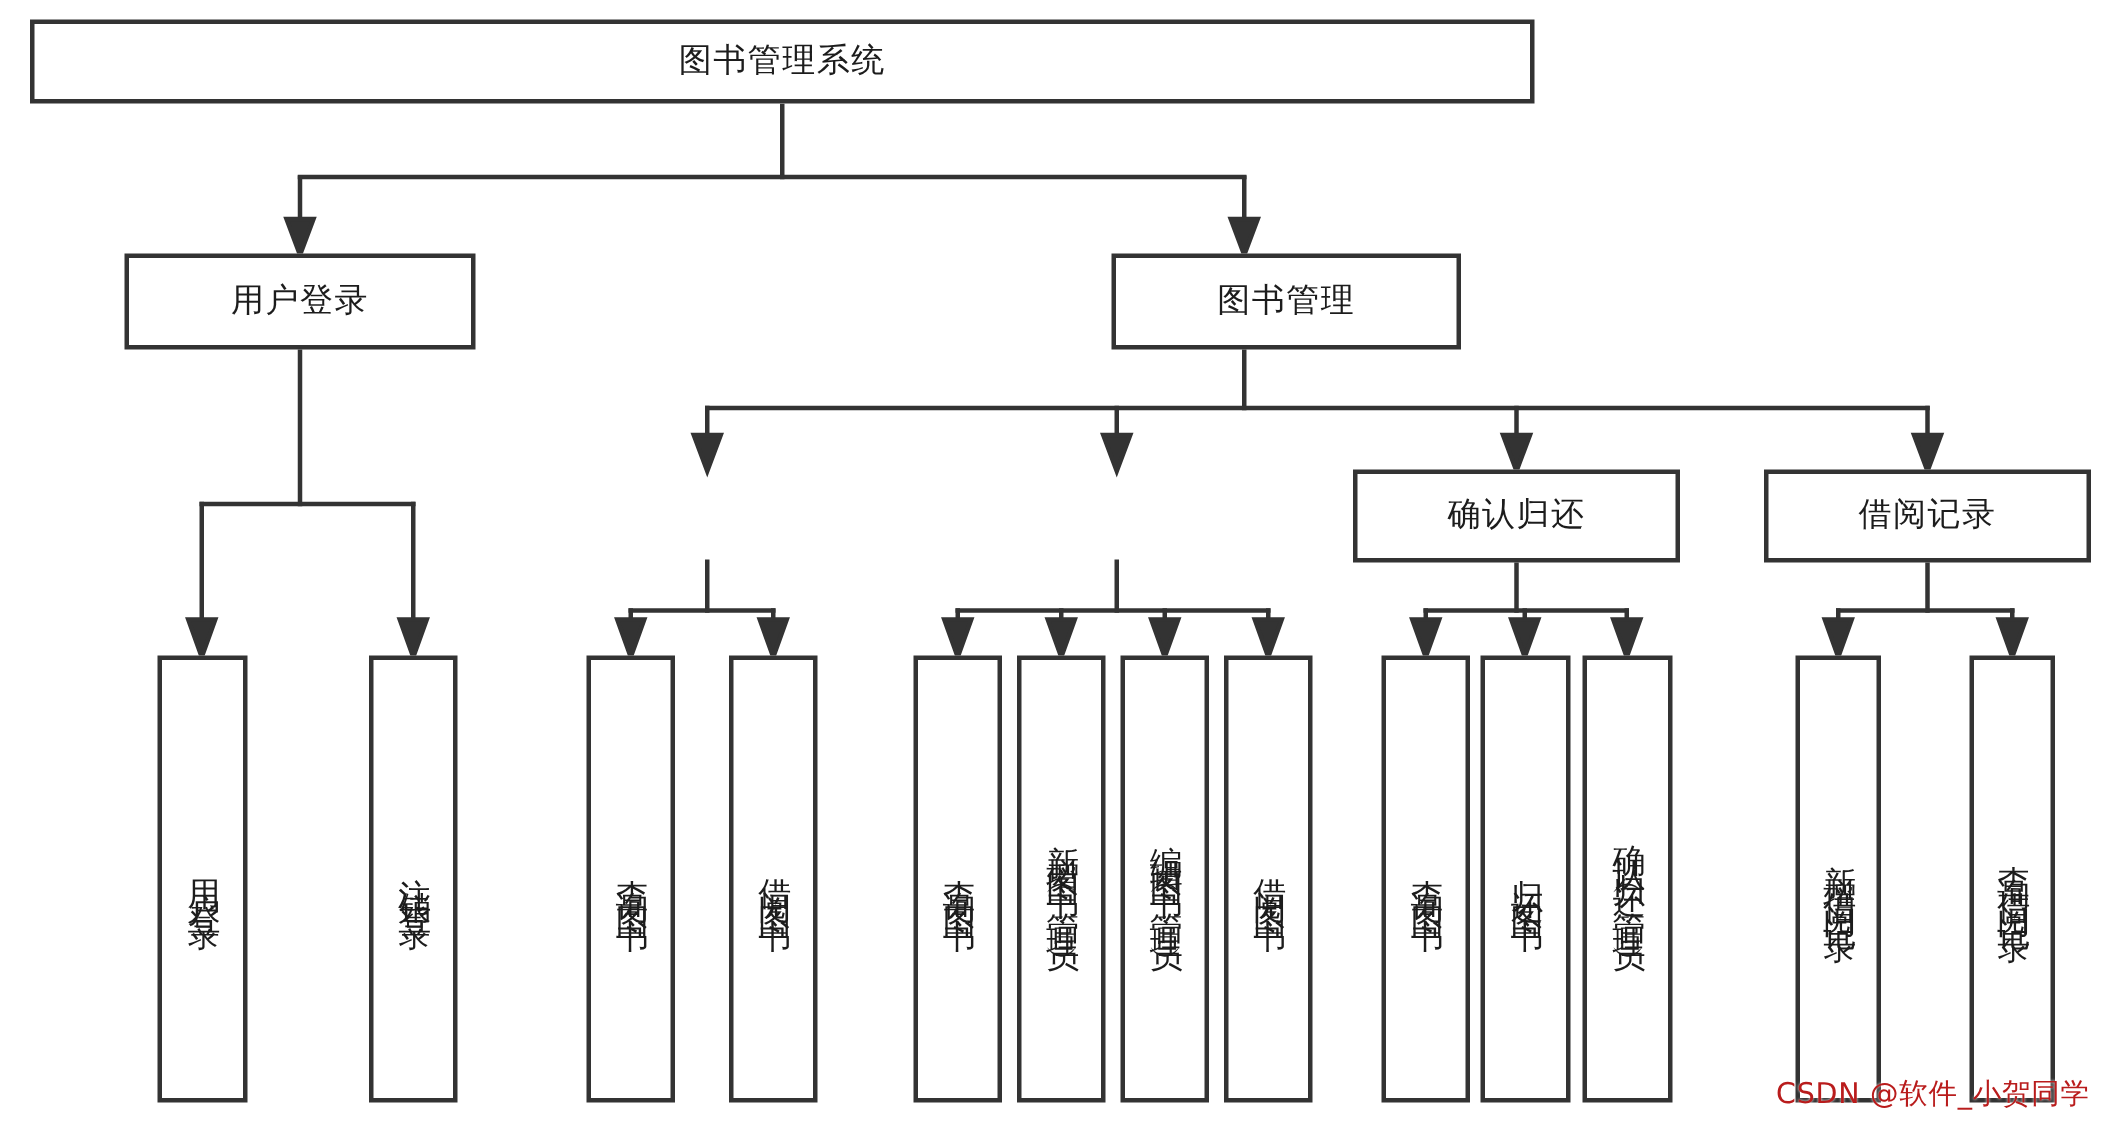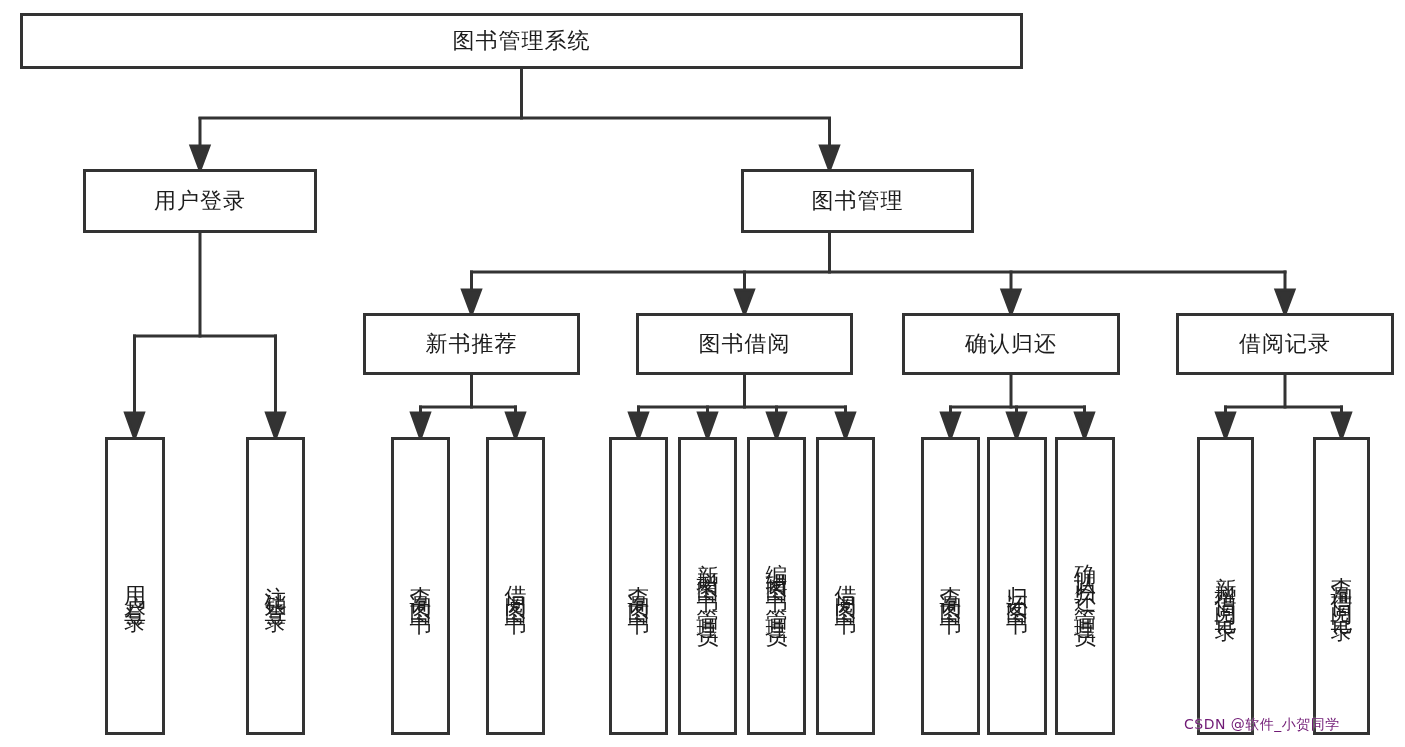--- a/index.html
+++ b/index.html
@@ -13,21 +13,21 @@
     display:flex;align-items:center;justify-content:center;text-align:center;
   }
   .hbox{font-size:22px;letter-spacing:1px;line-height:1;}
   .vbox{
     top:437px;height:298px;width:59px;
     writing-mode:vertical-rl;text-orientation:mixed;
     font-size:22px;letter-spacing:9px;line-height:1;
   }
   .watermark{
     position:absolute;left:1184px;top:716px;width:221px;
-    font-size:14px;letter-spacing:0.5px;color:#701a75;
+    font-size:19px;letter-spacing:0.5px;color:#b91c1c;
     text-shadow:0 0 2px #ffffff;white-space:nowrap;z-index:5;
   }
 </style>
 </head>
 <body>
 
 <div class="canvas">
 
   <svg class="connectors" viewBox="0 0 1405 747" xmlns="http://www.w3.org/2000/svg">
     <g stroke="#333333" stroke-width="3" fill="#333333">
@@ -91,22 +91,20 @@
       <line x1="1341.5" y1="405.5" x2="1341.5" y2="414"></line>
       <path d="M1332.5,413 L1350.5,413 L1341.5,438 Z"></path>
     </g>
   </svg>
 
   <div class="box hbox" style="left:20px;top:13px;width:1003px;height:56px">图书管理系统</div>
 
   <div class="box hbox" style="left:83px;top:169px;width:234px;height:64px">用户登录</div>
   <div class="box hbox" style="left:741px;top:169px;width:233px;height:64px">图书管理</div>
 
-  <div class="box hbox" style="left:363px;top:313px;width:217px;height:62px">新书推荐</div>
-  <div class="box hbox" style="left:636px;top:313px;width:217px;height:62px">图书借阅</div>
   <div class="box hbox" style="left:902px;top:313px;width:218px;height:62px">确认归还</div>
   <div class="box hbox" style="left:1176px;top:313px;width:218px;height:62px">借阅记录</div>
 
   <div class="box vbox" style="left:105px;width:60px">用户登录</div>
   <div class="box vbox" style="left:246px;width:59px">注销登录</div>
 
   <div class="box vbox" style="left:391px;width:59px">查询图书</div>
   <div class="box vbox" style="left:486px;width:59px">借阅图书</div>
 
   <div class="box vbox" style="left:609px;width:59px">查询图书</div>

